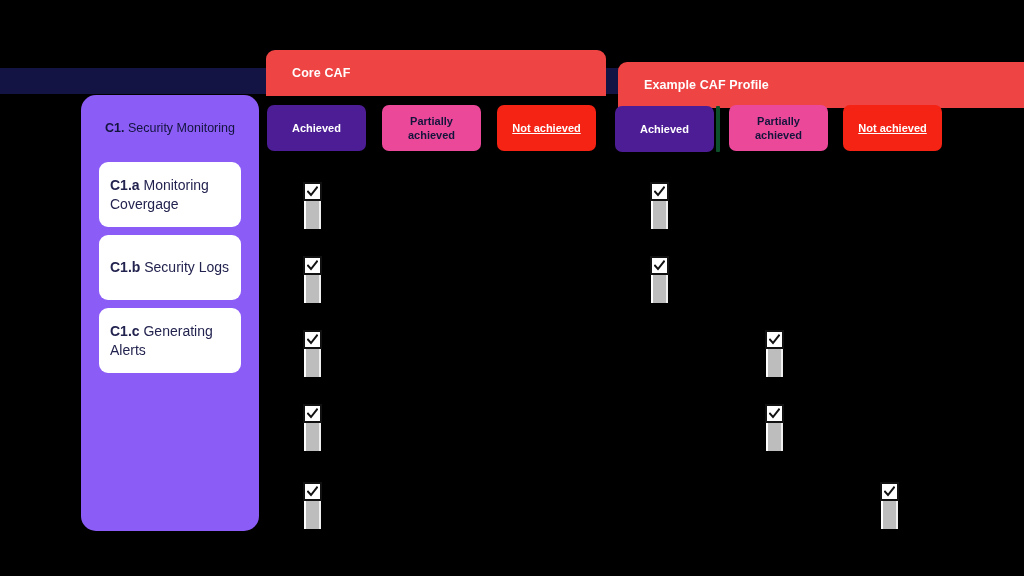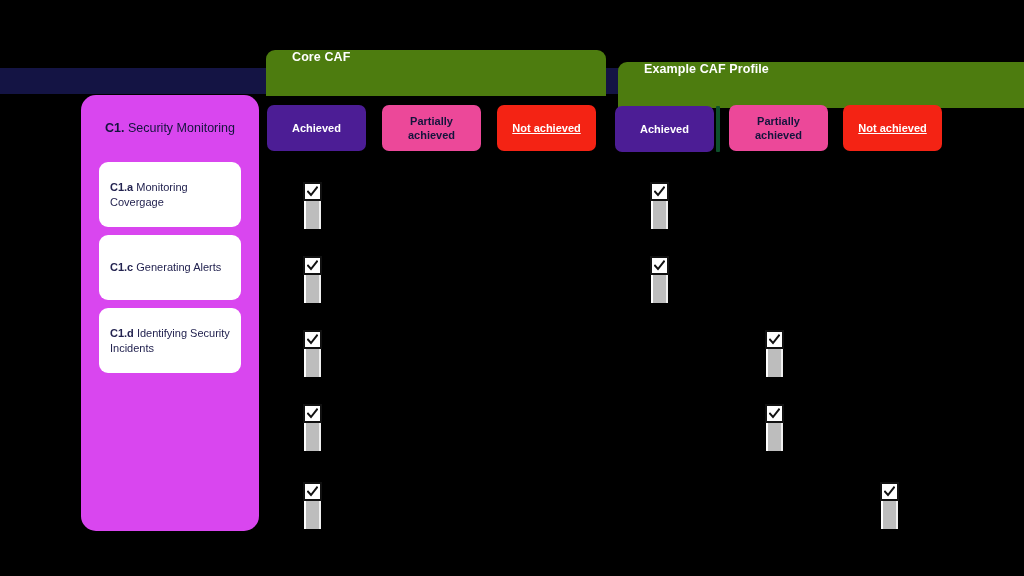--- a/index.html
+++ b/index.html
@@ -13,23 +13,23 @@
 
   
   .navy-band {
     position: absolute; left: 0; top: 68px; width: 1024px; height: 26px;
     background: #141444;
   }
 
   
   .header-card {
     position: absolute; top: 50px; height: 46px;
-    background: #4d7c0f;
+    background: #ef4444;
     border-radius: 9px 9px 0 0;
-    display: flex; align-items: flex-start;
+    display: flex; align-items: center;
   }
   .header-card .title {
     color: #ffffff;
     font-size: 12.5px;
     font-weight: bold;
     letter-spacing: .1px;
     padding-left: 26px;
   }
   #header-core     { left: 266px; width: 340px; }
   #header-example  { left: 618px; width: 406px; border-radius: 9px 0 0 0; margin-top: 12px; }
@@ -55,21 +55,21 @@
     position: absolute;
     width: 4px; height: 46px;
     background: #0D4F2B;
     border-radius: 1px;
   }
 
   
   .sidebar {
     position: absolute; left: 81px; top: 95px;
     width: 178px; height: 436px;
-    background: #d946ef;
+    background: #8b5cf6;
     border-radius: 15px;
   }
   .sidebar-heading {
     color: #13143c;
     font-size: 12.5px;
     text-align: center;
     padding: 26px 10px 0 10px;
     line-height: 1.2;
   }
   .sidebar-heading b { font-weight: bold; }
@@ -81,21 +81,21 @@
   .sidebar-card {
     width: 142px; height: 65px;
     background: #ffffff;
     border-radius: 9px;
     margin-bottom: 8px;
     display: flex; align-items: center;
     padding: 0 11px;
   }
   .sidebar-card .label {
     color: #232350;
-    font-size: 11px;
+    font-size: 14px;
     line-height: 1.32;
   }
   .sidebar-card .label b { font-weight: bold; }
 
   
   .marker { position: absolute; width: 19px; }
   .marker .box {
     width: 19px; height: 19px;
     background: #ffffff;
     border: 2px solid #111111;
@@ -136,24 +136,24 @@
 
   <div class="sidebar">
     <div class="sidebar-heading">
       <b>C1.</b><span> Security Monitoring</span>
     </div>
     <div class="sidebar-cards" id="sidebar-cards">
         <div class="sidebar-card">
           <div class="label"><b>C1.a</b><span> Monitoring Covergage</span></div>
         </div>
         <div class="sidebar-card">
+          <div class="label"><b>C1.b</b><span> Security Logs</span></div>
+        </div>
+        <div class="sidebar-card">
           <div class="label"><b>C1.c</b><span> Generating Alerts</span></div>
-        </div>
-        <div class="sidebar-card">
-          <div class="label"><b>C1.d</b><span> Identifying Security Incidents</span></div>
         </div>
       </div>
   </div>
 
   <div id="markers-layer">
       <div class="marker" style="left: 303px; top: 182px;">
         <div class="box">
           <svg width="11" height="11" viewBox="0 0 11 11">
             <path d="M1 5.6 L4 9 L10 1.4" stroke="#111" stroke-width="2" fill="none" stroke-linecap="square"></path>
           </svg>

